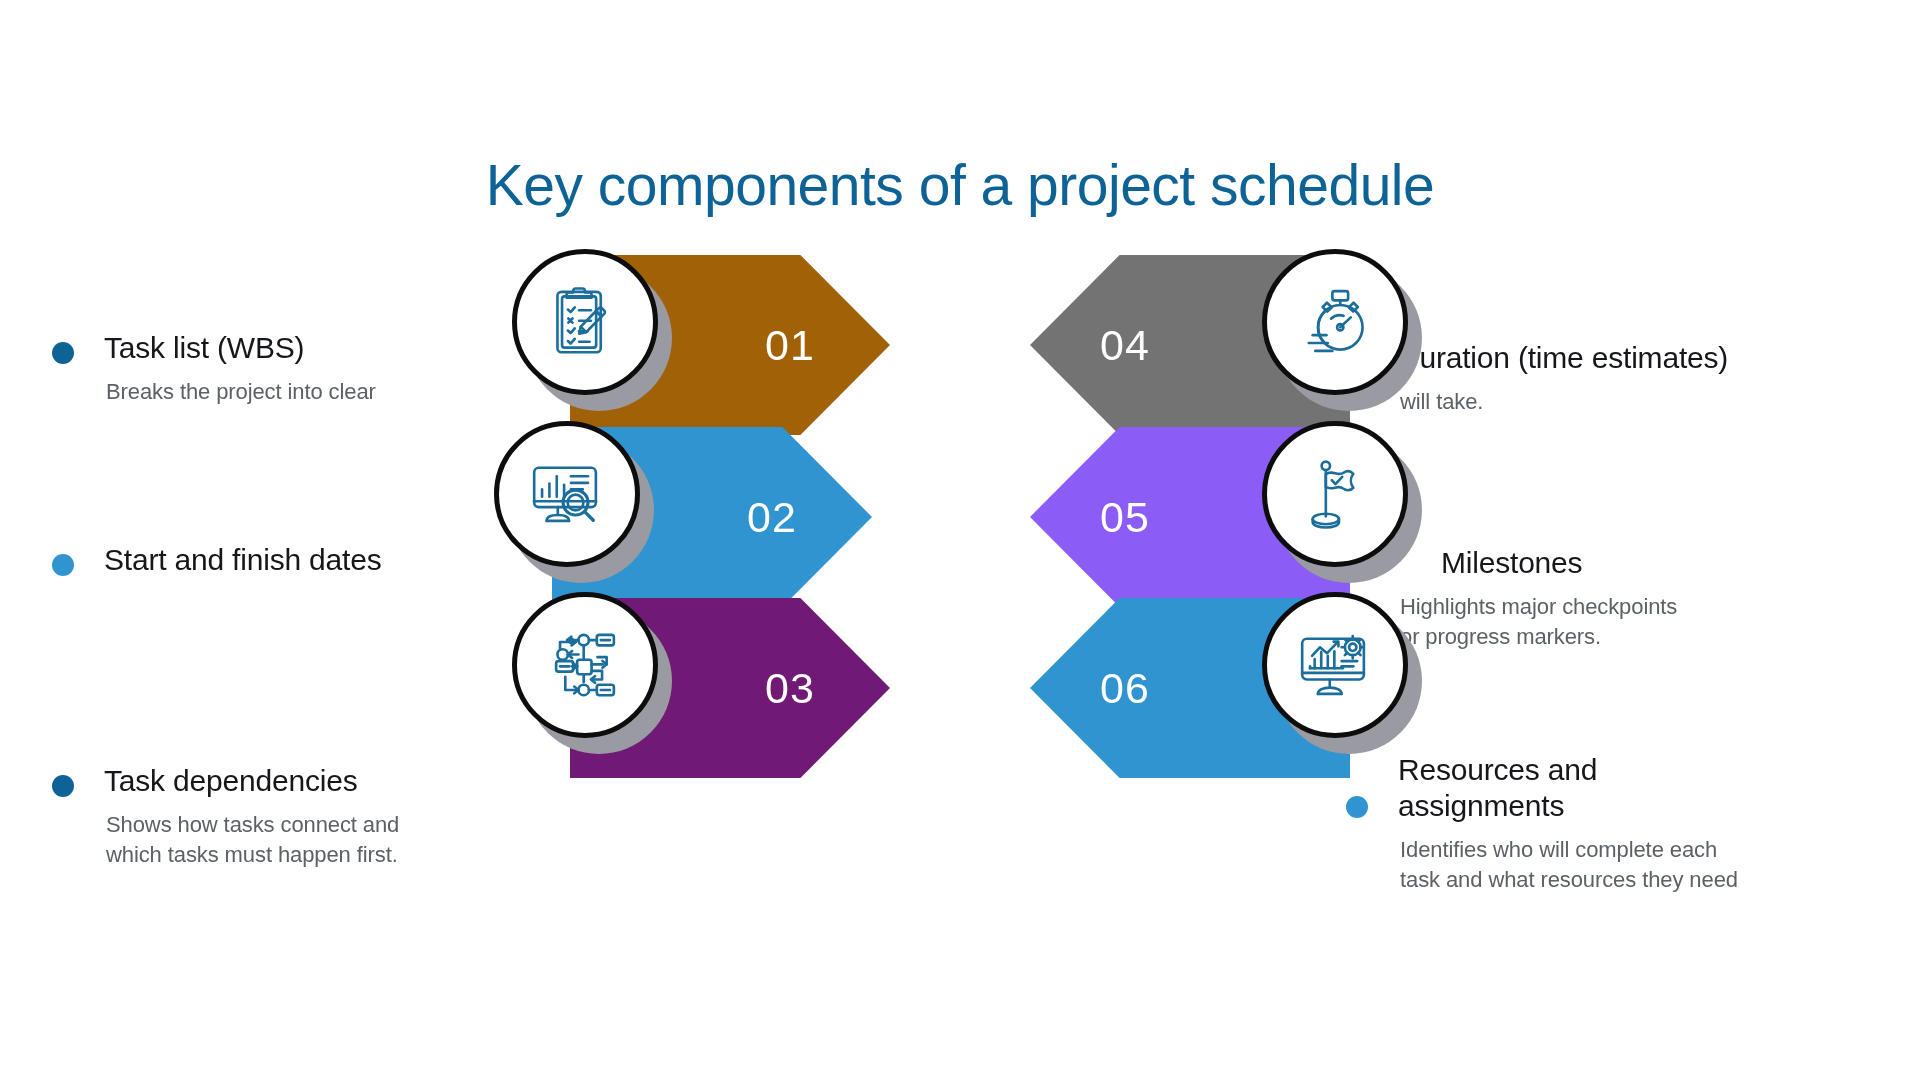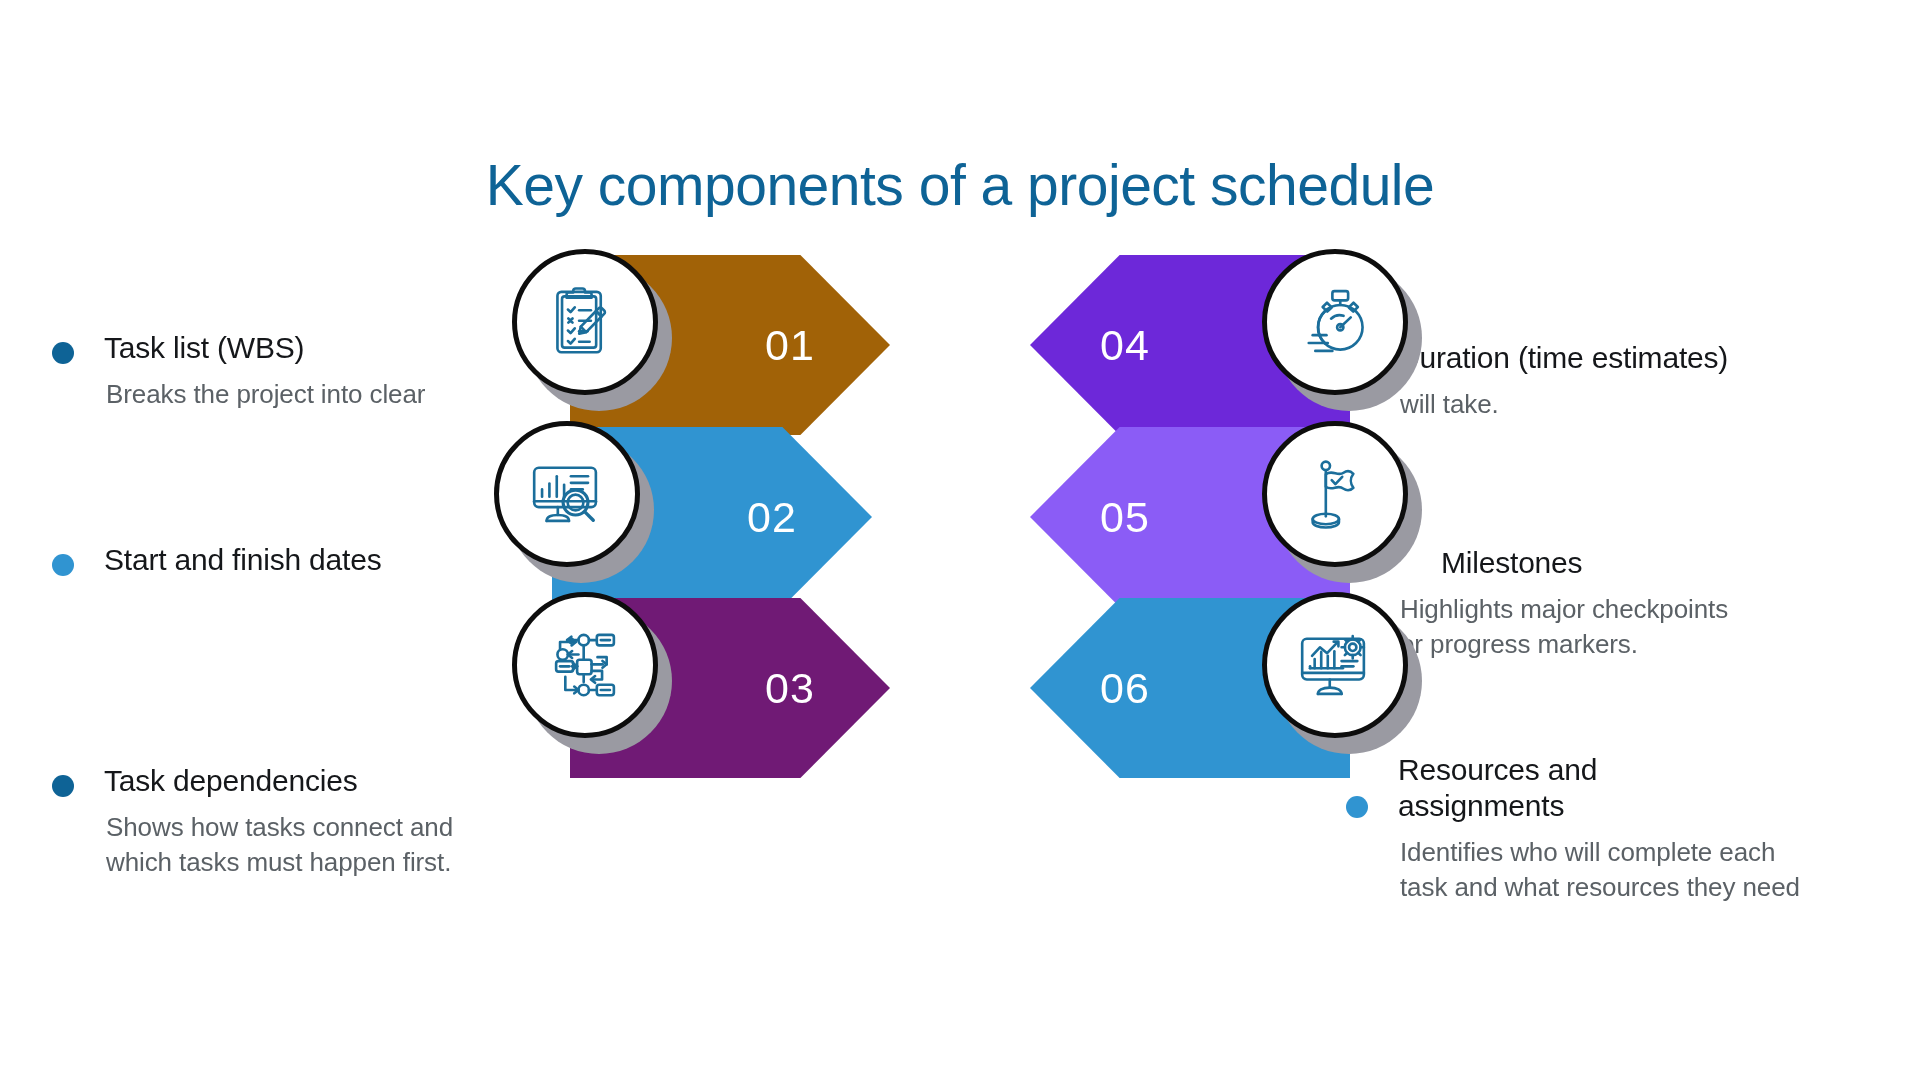--- a/index.html
+++ b/index.html
@@ -44,21 +44,21 @@
 
   .item-title {
     font-size:30px;
     font-weight:400;
     color:#15171a;
     line-height:1.2;
     letter-spacing:-0.2px;
     margin-bottom:11px;
   }
   .item-desc {
-    font-size:26px;
+    font-size:22px;
     font-weight:400;
     color:#5b6166;
     line-height:1.35;
     letter-spacing:-0.1px;
     padding-left:2px;
   }
   .item-desc span { display:block; }
 
   
   #chevron-area { position:absolute; inset:0; }
@@ -215,21 +215,21 @@
           <path d="M19 46.5l2 2 3.2-3.7"></path>
             <path d="M27.5 47h8"></path>
           <path d="M40.4 23.6l4.2 4.2-11.7 11.9-5.3 1.2 1.2-5.4z"></path>
           <path d="M40.4 23.6l2-2a1.8 1.8 0 0 1 2.6 0l1.6 1.6a1.8 1.8 0 0 1 0 2.6l-2 2z"></path>
           <path d="M28.8 35.5l4.1 4.2"></path>
         </svg>
       </div>
     </div>
 
     <div class="chev-group side-right" style="left:1030px;">
-      <div class="chevron left" id="chev-04" style="background: #6d28d9;">
+      <div class="chevron left" id="chev-04" style="background: #737373;">
         <span class="chev-num" style="color: rgb(255, 255, 255);">04</span>
       </div>
       <div class="icon-shadow" style="background: rgb(154, 154, 162);"></div>
       <div class="icon-circle" style="border-color: rgb(13, 13, 13);">
 
         <svg viewBox="0 0 64 64" fill="none" stroke="#1B6E9B" stroke-width="2" stroke-linecap="round" stroke-linejoin="round">
           <circle cx="36" cy="36" r="17"></circle>
           <path d="M24.8 23.4A16.9 16.9 0 0 0 19.2 36c0 4.9 2.1 9.3 5.4 12.4"></path>
           <rect x="30" y="8.5" width="12" height="7" rx="1.6"></rect>
           <path d="M36 15.5V19"></path>

